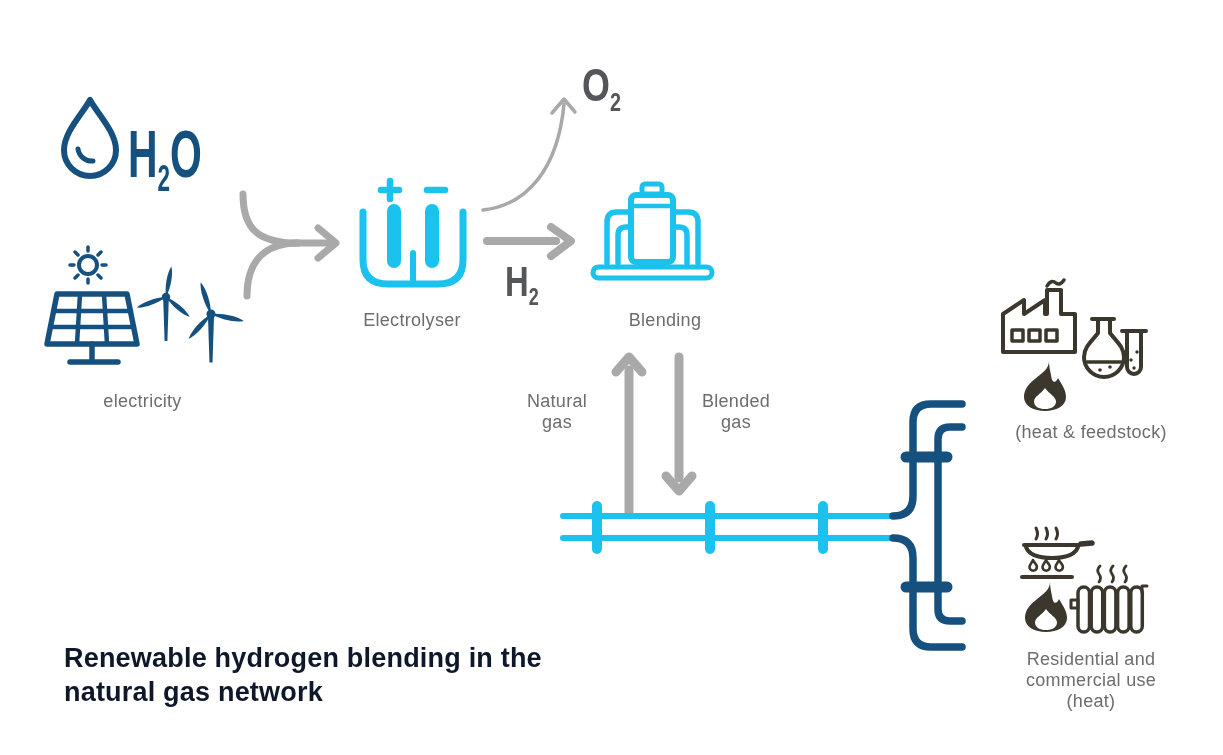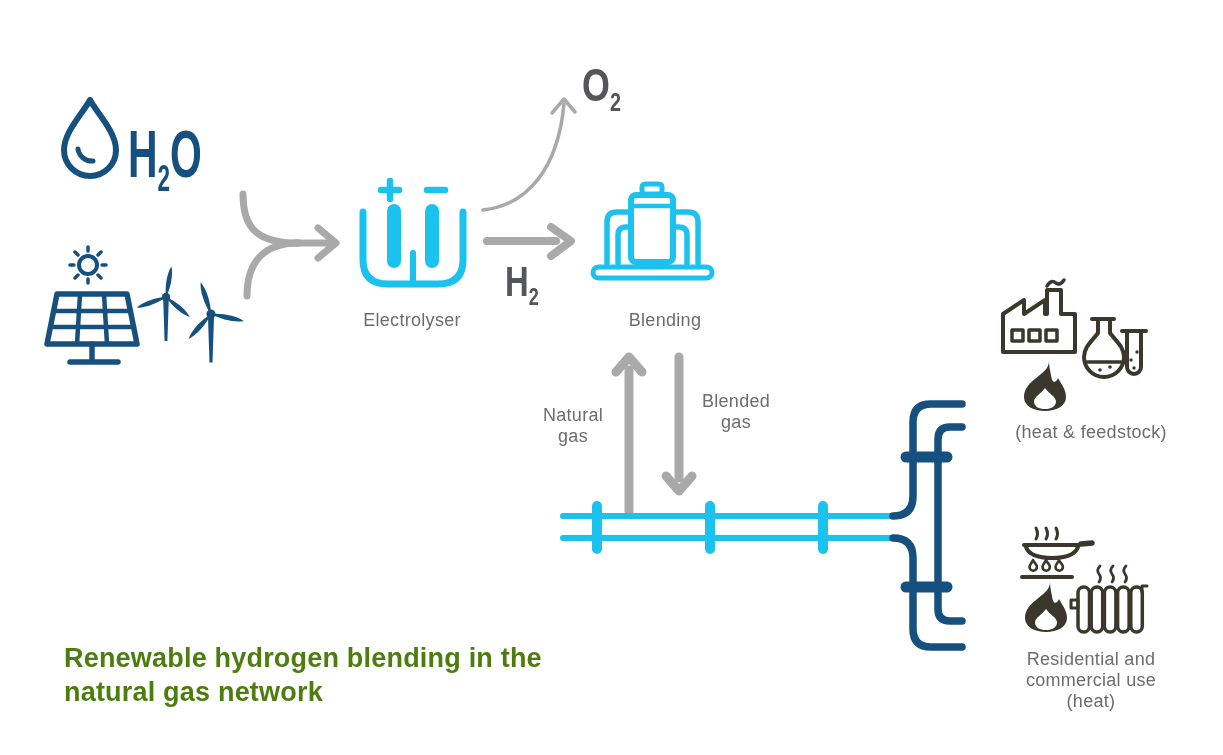--- a/index.html
+++ b/index.html
@@ -13,27 +13,27 @@
     text-align:center;letter-spacing:.3px;
   }
   .formula{position:absolute;font-weight:bold;transform-origin:0 0;white-space:nowrap;}
   .formula sub{font-size:.55em;}
   #h2o-label{left:128px;top:116px;font-size:66px;color:#15507f;transform:scaleX(.62);}
   #o2-label{left:582px;top:58px;font-size:46px;color:#55565a;transform:scaleX(.78);}
   #h2-label{left:505px;top:258px;font-size:42px;color:#55565a;transform:scaleX(.78);}
   #renewable-label{left:35px;top:391px;width:215px;}
   #electrolyser-label{left:312px;top:310px;width:200px;}
   #blending-label{left:575px;top:310px;width:180px;}
-  #natural-gas-label{left:506px;top:405px;width:102px;margin-left:16px;}
+  #natural-gas-label{left:506px;top:391px;width:102px;}
   #blended-gas-label{left:682px;top:391px;width:108px;}
   #industrial-label{left:975px;top:422px;width:232px;}
   #residential-label{left:975px;top:649px;width:232px;}
   #caption{
     position:absolute;left:64px;top:641px;width:515px;
-    font-size:27px;font-weight:bold;color:#4d7c0f;line-height:1.26;
+    font-size:27px;font-weight:bold;color:#0f172a;line-height:1.26;
     text-align:left;letter-spacing:.2px;
   }
 </style>
 </head>
 <body>
 
 <div id="canvas">
 
   <svg id="diagram-svg" width="1223" height="755" viewBox="0 0 1223 755">
     <defs>
@@ -209,20 +209,21 @@
 
   <div class="formula" id="o2-label">
     <span>O</span><sub>2</sub>
   </div>
 
   <div class="formula" id="h2-label">
     <span>H</span><sub>2</sub>
   </div>
 
   <div class="lbl" id="renewable-label">
+    <div>electricity</div>
   </div>
 
   <div class="lbl" id="electrolyser-label">Electrolyser</div>
 
   <div class="lbl" id="blending-label">Blending</div>
 
   <div class="lbl" id="natural-gas-label">
     <div>Natural</div>
     <div>gas</div>
   </div>

